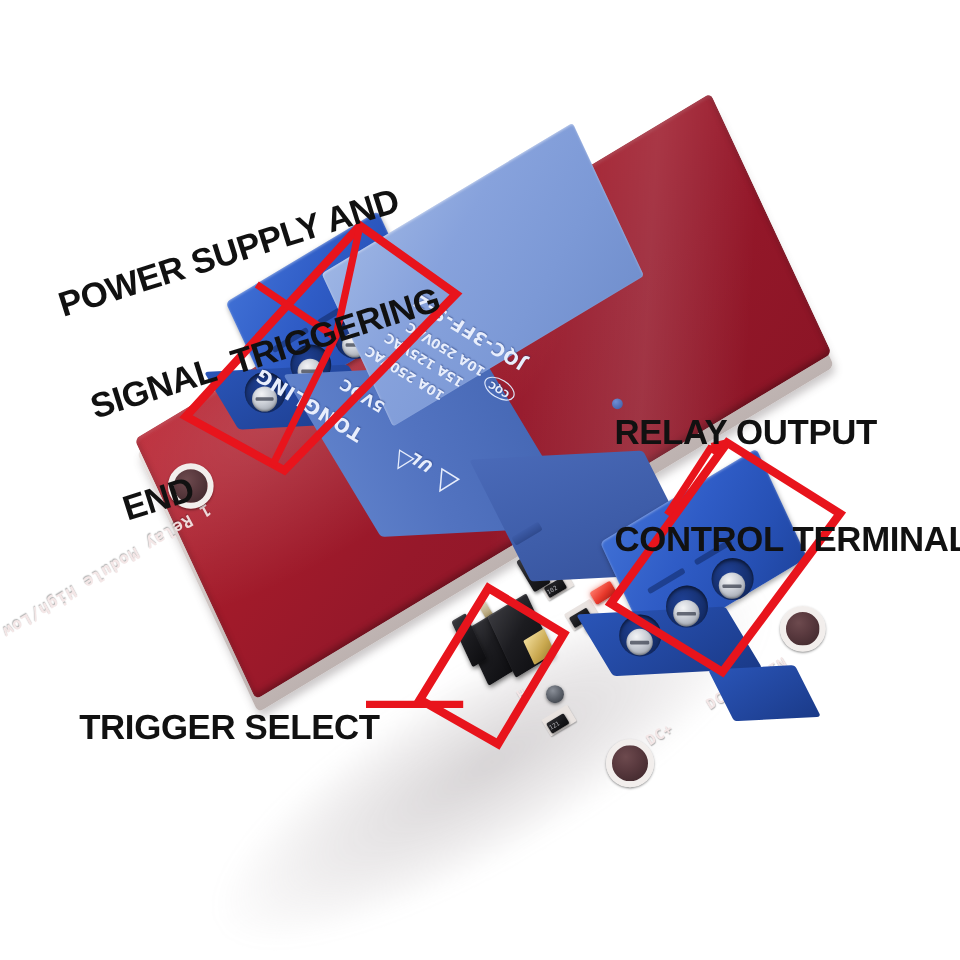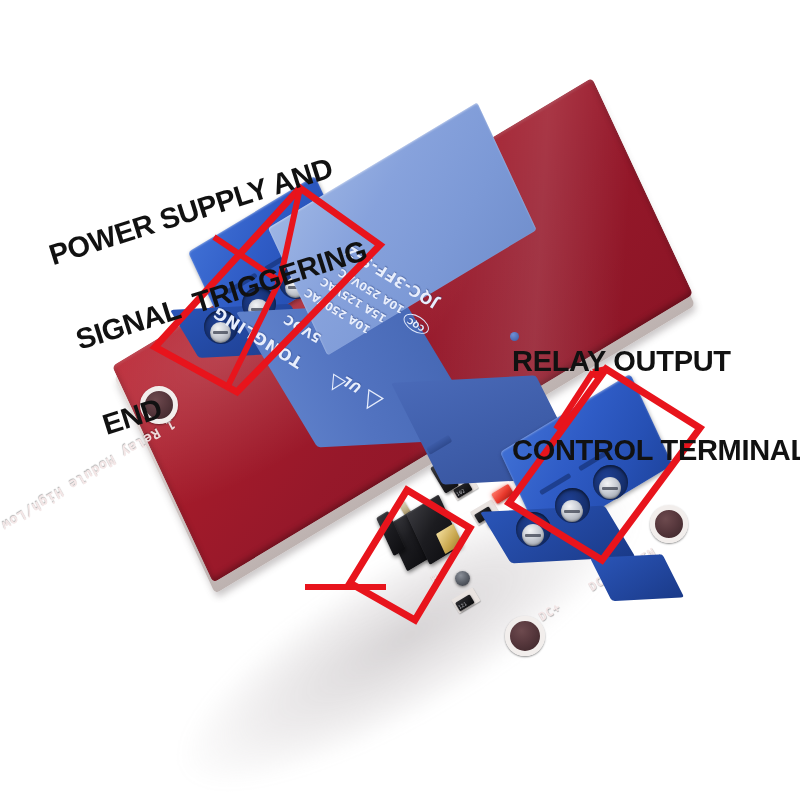--- a/index.html
+++ b/index.html
@@ -429,15 +429,16 @@
     <span class="l">SIGNAL  TRIGGERING</span>
     <span class="l">END</span>
   </div>
 
   <div class="anno" id="anno-relay">
     <span class="l">RELAY OUTPUT</span>
     <span class="l">CONTROL TERMINALS</span>
   </div>
 
   <div class="anno" id="anno-trigger">
+    <span class="l">TRIGGER SELECT</span>
   </div>
 
 </div>
 
 </body></html>

